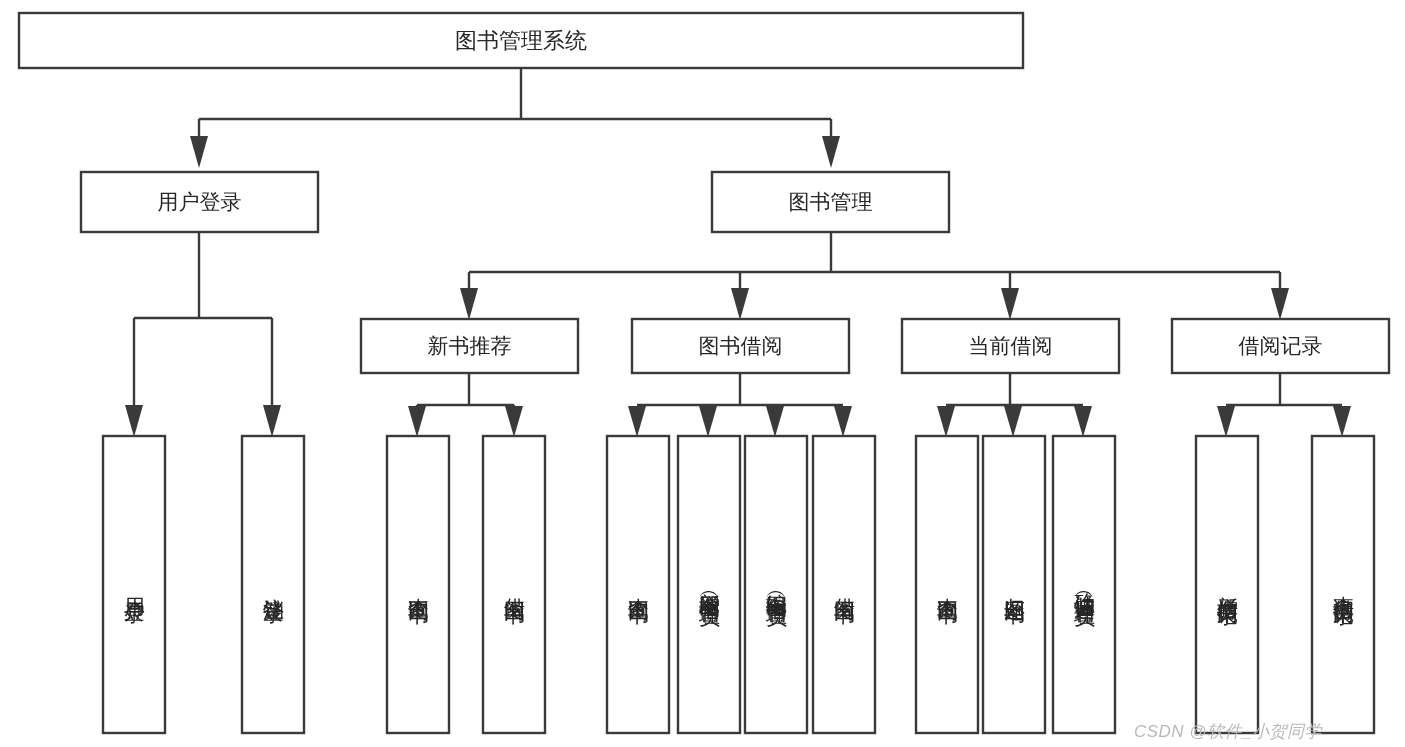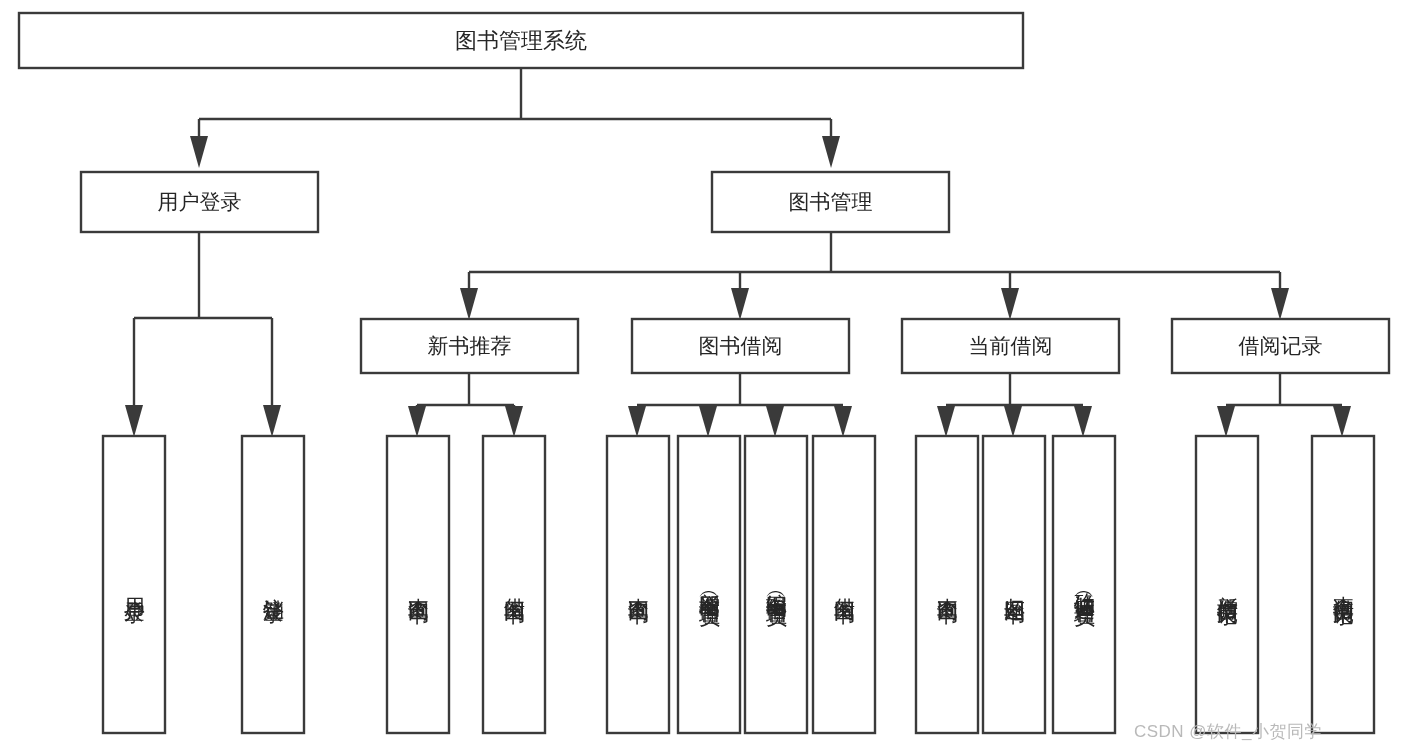--- a/index.html
+++ b/index.html
@@ -72,20 +72,21 @@
   }
   .watermark {
     position: absolute;
     right: 10px;
     bottom: 4px;
     font-family: "Liberation Sans", "DejaVu Sans", sans-serif;
     font-size: 17px;
     color: #b9b9b9;
     letter-spacing: 0.5px;
     white-space: nowrap;
+    font-style: italic;
   }
 </style>
 </head>
 <body>
 
 <div id="diagram-root">
 
   <svg class="flow" viewBox="0 0 1405 747" xmlns="http://www.w3.org/2000/svg">
 
     <g>

